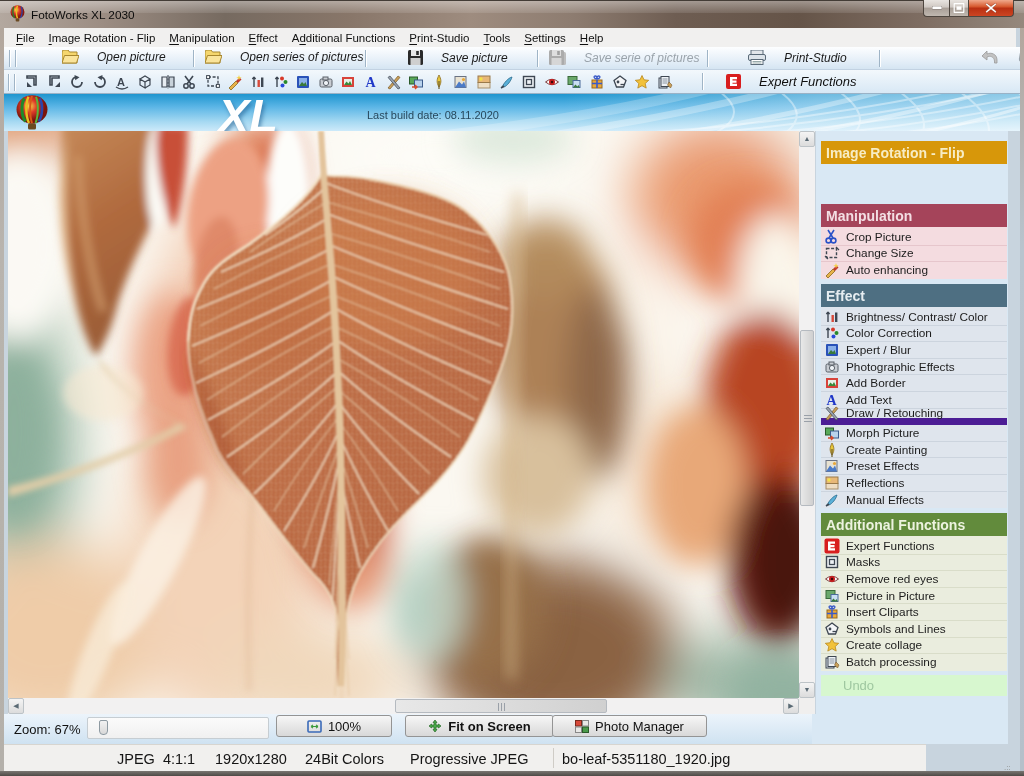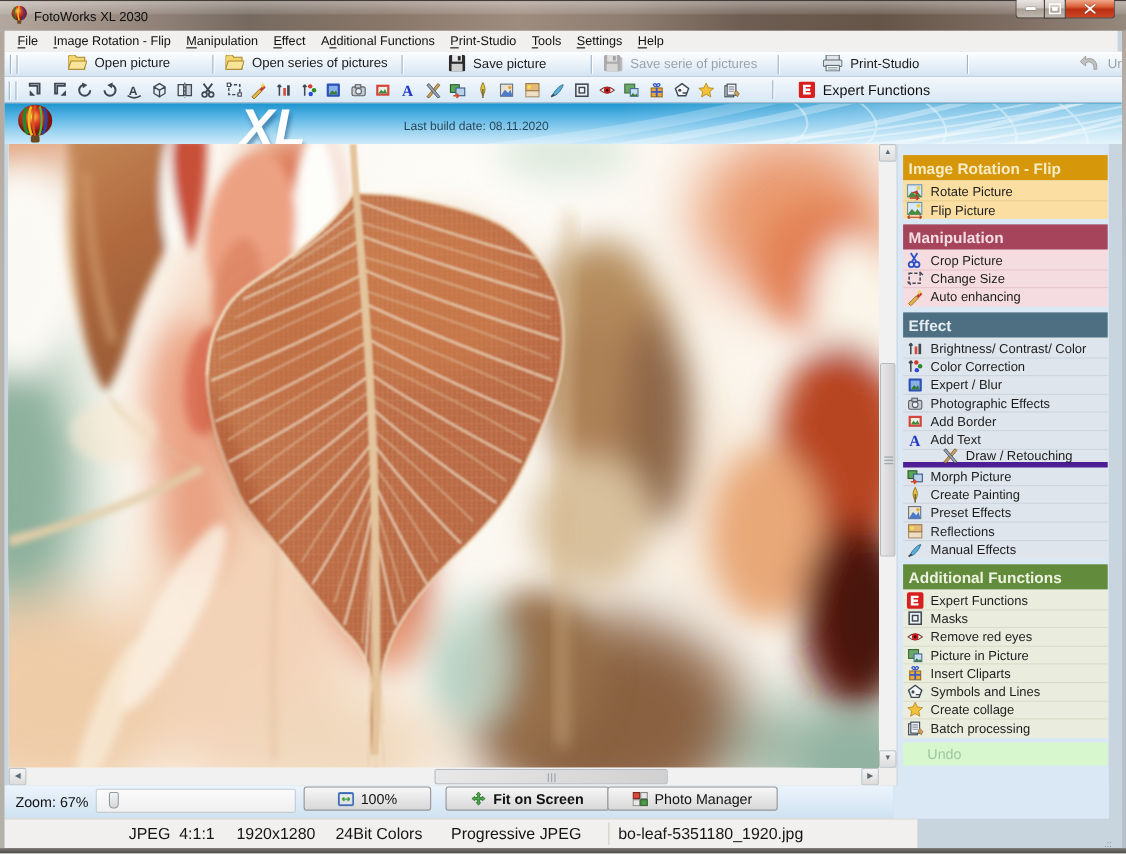--- a/index.html
+++ b/index.html
@@ -20,21 +20,21 @@
  background:linear-gradient(180deg,#efa98c 0%,#d85c32 40%,#b93012 52%,#cc4523 100%);}
 .cap svg{position:absolute;left:50%;top:50%;transform:translate(-50%,-50%);}
 
 #menubar{left:4px;top:28px;width:1012px;height:19px;background:#f1f0ef;font-size:11.5px;color:#101010;display:flex;align-items:center;padding-left:5px;}
 #menubar span{padding:0 7px;}
 #menubar u{text-decoration:underline;text-underline-offset:2px;}
 
 #tb1{left:4px;top:47px;width:1016px;height:23px;background:linear-gradient(180deg,#fdfeff,#e2edf7 70%,#d5e5f2);border-bottom:1px solid #c2d2e2;font-size:12px;color:#1a1a1a;}
 #tb2{left:4px;top:70px;width:1016px;height:24px;background:linear-gradient(180deg,#f3f8fc,#d8e8f5);border-bottom:1px solid #9ab2c6;font-size:13px;color:#101010;}
 .vsep{position:absolute;top:3px;width:1px;height:17px;background:#9fb4c6;box-shadow:1px 0 0 #fff;}
-.t1item{position:absolute;top:3px;display:flex;align-items:center;gap:7px;white-space:nowrap;}
+.t1item{position:absolute;top:3px;display:flex;align-items:center;gap:18px;white-space:nowrap;font-style:italic;}
 .t1item.gray{color:#9aa3ab;}
 
 #logobar{left:4px;top:94px;width:1016px;height:37px;overflow:hidden;background:linear-gradient(180deg,#2d9fd4 0%,#56b4e2 30%,#9ad4f0 70%,#cfeaf8 100%);}
 #logotext{position:absolute;left:50px;top:96px;color:#fff;font-style:italic;font-size:30px;text-shadow:1px 2px 3px rgba(30,90,140,.55);white-space:nowrap;}
 #logotext b{font-style:italic;font-weight:bold;}
 #logoXL{position:absolute;left:218px;top:88px;color:#fff;font-style:italic;font-weight:bold;font-size:47px;text-shadow:2px 3px 4px rgba(30,90,140,.6);}
 #builddate{position:absolute;left:367px;top:109px;font-size:11px;color:#27485c;}
 
 #canvas{left:8px;top:131px;width:791px;height:567px;background:#faf7f0;overflow:hidden;}
 
@@ -47,21 +47,21 @@
 .panel{position:absolute;left:5px;width:186px;}
 .phead{height:23px;font-weight:bold;font-size:14px;padding:4px 0 0 5px;}
 .prow{height:16.6px;display:flex;align-items:center;font-size:11.8px;color:#1c1c1c;padding-left:3px;gap:6px;}
 .prow svg{flex:0 0 auto;}
 #undobar{position:absolute;left:5px;width:186px;height:21px;background:#d7f7cf;color:#9fc7a0;font-size:13px;padding:3px 0 0 22px;}
 
 #zoombar{left:4px;top:714px;width:808px;height:30px;background:linear-gradient(180deg,#ecf4fb,#cfe2f1);font-size:13px;color:#111;}
 .wbtn{position:absolute;top:1px;height:22px;background:linear-gradient(180deg,#f7f7f7,#e4e4e4 60%,#d8d8d8);border:1px solid #949494;border-radius:3px;font-size:13px;color:#111;display:flex;align-items:center;justify-content:center;gap:6px;}
 #sidebottom{left:812px;top:714px;width:196px;height:30px;background:#d9e8f4;}
 
-#statusbar{left:4px;top:744px;width:830px;height:27px;background:#f1f0ee;border-top:1px solid #d7d5d0;font-size:14.5px;color:#151515;}
+#statusbar{left:4px;top:744px;width:922px;height:27px;background:#f1f0ee;border-top:1px solid #d7d5d0;font-size:14.5px;color:#151515;}
 #statusbar span{position:absolute;top:6px;}
 #winbottom{left:0;top:771px;width:1024px;height:5px;background:linear-gradient(180deg,#7a7672,#4e4a46);}
 #borderL{left:0;top:28px;width:4px;height:743px;background:linear-gradient(180deg,#b2a69c,#b8b4ae 30%,#b4b0aa);}
 #borderR{left:1020px;top:28px;width:4px;height:743px;background:linear-gradient(180deg,#b2a69c,#b8c4ce 30%,#b6c0ca);}
 </style></head>
 <body>
 <div id="win">
   <div id="titlebar" class="abs"></div>
   <div id="title-text" class="abs">FotoWorks XL 2030</div>
   <div id="caps" class="abs">
@@ -548,41 +548,20 @@
   <div id="hscroll" class="abs">
     <div class="sbtn" style="left:0;top:0;">◀</div>
     <div class="sbtn" style="left:775px;top:0;">▶</div>
     <div class="sthumb" style="left:387px;top:1px;width:212px;height:14px;">
         <div style="position:absolute;left:102px;top:3px;width:1px;height:8px;background:#9aa0a8;box-shadow:3px 0 0 #9aa0a8,6px 0 0 #9aa0a8"></div>
       </div>
   </div>
   <div id="sidebar" class="abs">
       <div class="panel" style="top:10px;">
         <div class="phead" style="background:#D7970A;color:#F7ECC4;">Image Rotation - Flip</div>
-        <div style="background:#FBDFA2;padding-top:2px;">
-          <div class="prow" style="border-bottom:1px solid #ecd092;">
-            <svg width="16" height="16" viewBox="0 0 16 16">
-              <rect x="1" y="2" width="13" height="11" fill="#d8e8f4" stroke="#6a90b8"></rect>
-              <path d="M1 13 l4 -5 3 3 2 -3 4 5z" fill="#4a8a3a"></path>
-              <circle cx="11" cy="5" r="1.8" fill="#e8d24a"></circle>
-              <path d="M5 9 l6 2 -1 -4z" fill="#b83a2a"></path>
-              <path d="M3 14 h8 l-2.5 -2.5 M11 14 l-2.5 2.5" stroke="#b83a2a" stroke-width="1.2" fill="none"></path>
-            </svg>
-            <span>Rotate Picture</span>
-          </div>
-          <div class="prow" style="">
-            <svg width="16" height="16" viewBox="0 0 16 16">
-              <rect x="1" y="1" width="13" height="11" fill="#d8e8f4" stroke="#6a90b8"></rect>
-              <path d="M1 12 l4 -5 3 3 2 -3 4 5z" fill="#4a8a3a"></path>
-              <circle cx="11" cy="4" r="1.8" fill="#e8d24a"></circle>
-              <path d="M1 14.5 h13 M1 14.5 l2 -1.6 M1 14.5 l2 1.4 M14 14.5 l-2 -1.6 M14 14.5 l-2 1.4" stroke="#b83a2a" stroke-width="1" fill="none"></path>
-            </svg>
-            <span>Flip Picture</span>
-          </div>
-        </div>
       </div>
       <div class="panel" style="top:73px;">
         <div class="phead" style="background:#A5445A;color:#F3DEE3;">Manipulation</div>
         <div style="background:#F4DCE0;padding-top:2px;">
           <div class="prow" style="border-bottom:1px solid #e6c6cc;">
             <svg width="16" height="16" viewBox="0 0 16 16">
               <path d="M4 1 l5 8 M10 1 l-5 8" stroke="#2a52c8" stroke-width="1.6"></path>
               <circle cx="4.5" cy="11.5" r="2.4" fill="none" stroke="#2a52c8" stroke-width="1.6"></circle>
               <circle cx="9.5" cy="11.5" r="2.4" fill="none" stroke="#2a52c8" stroke-width="1.6"></circle>
             </svg>
@@ -648,21 +627,21 @@
               <path d="M4 11 l2.5 -3.5 2 2 1.5 -2.5 2 4z" fill="#3a8a3a"></path>
             </svg>
             <span>Add Border</span>
           </div>
           <div class="prow" style="border-bottom:1px solid #ccd4de;">
             <svg width="16" height="16" viewBox="0 0 16 16">
               <text x="2.5" y="13" font-family="Liberation Serif" font-size="14" font-weight="bold" fill="#2038c8">A</text>
             </svg>
             <span>Add Text</span>
           </div>
-          <div class="prow" style="border-bottom:5px solid #4c1d95;justify-content:center;">
+          <div class="prow" style="border-bottom:7px solid #4c1d95;">
             <svg width="16" height="16" viewBox="0 0 16 16">
               <path d="M2 14 L12 2 l2 1.4 L4 15z" fill="#caa05a" stroke="#7a5a2a" stroke-width=".7"></path>
               <path d="M14 14 L4 2 2 3.4 12 15z" fill="#9aa2ae" stroke="#3e4752" stroke-width=".7"></path>
             </svg>
             <span>Draw / Retouching</span>
           </div>
           <div class="prow" style="border-bottom:1px solid #ccd4de;">
             <svg width="16" height="16" viewBox="0 0 16 16">
               <rect x="1.5" y="3" width="8" height="7" fill="#58a858" stroke="#2a5a2a"></rect>
               <rect x="6.5" y="6" width="8" height="7" fill="#b8d2ec" stroke="#3a5a8a"></rect>

